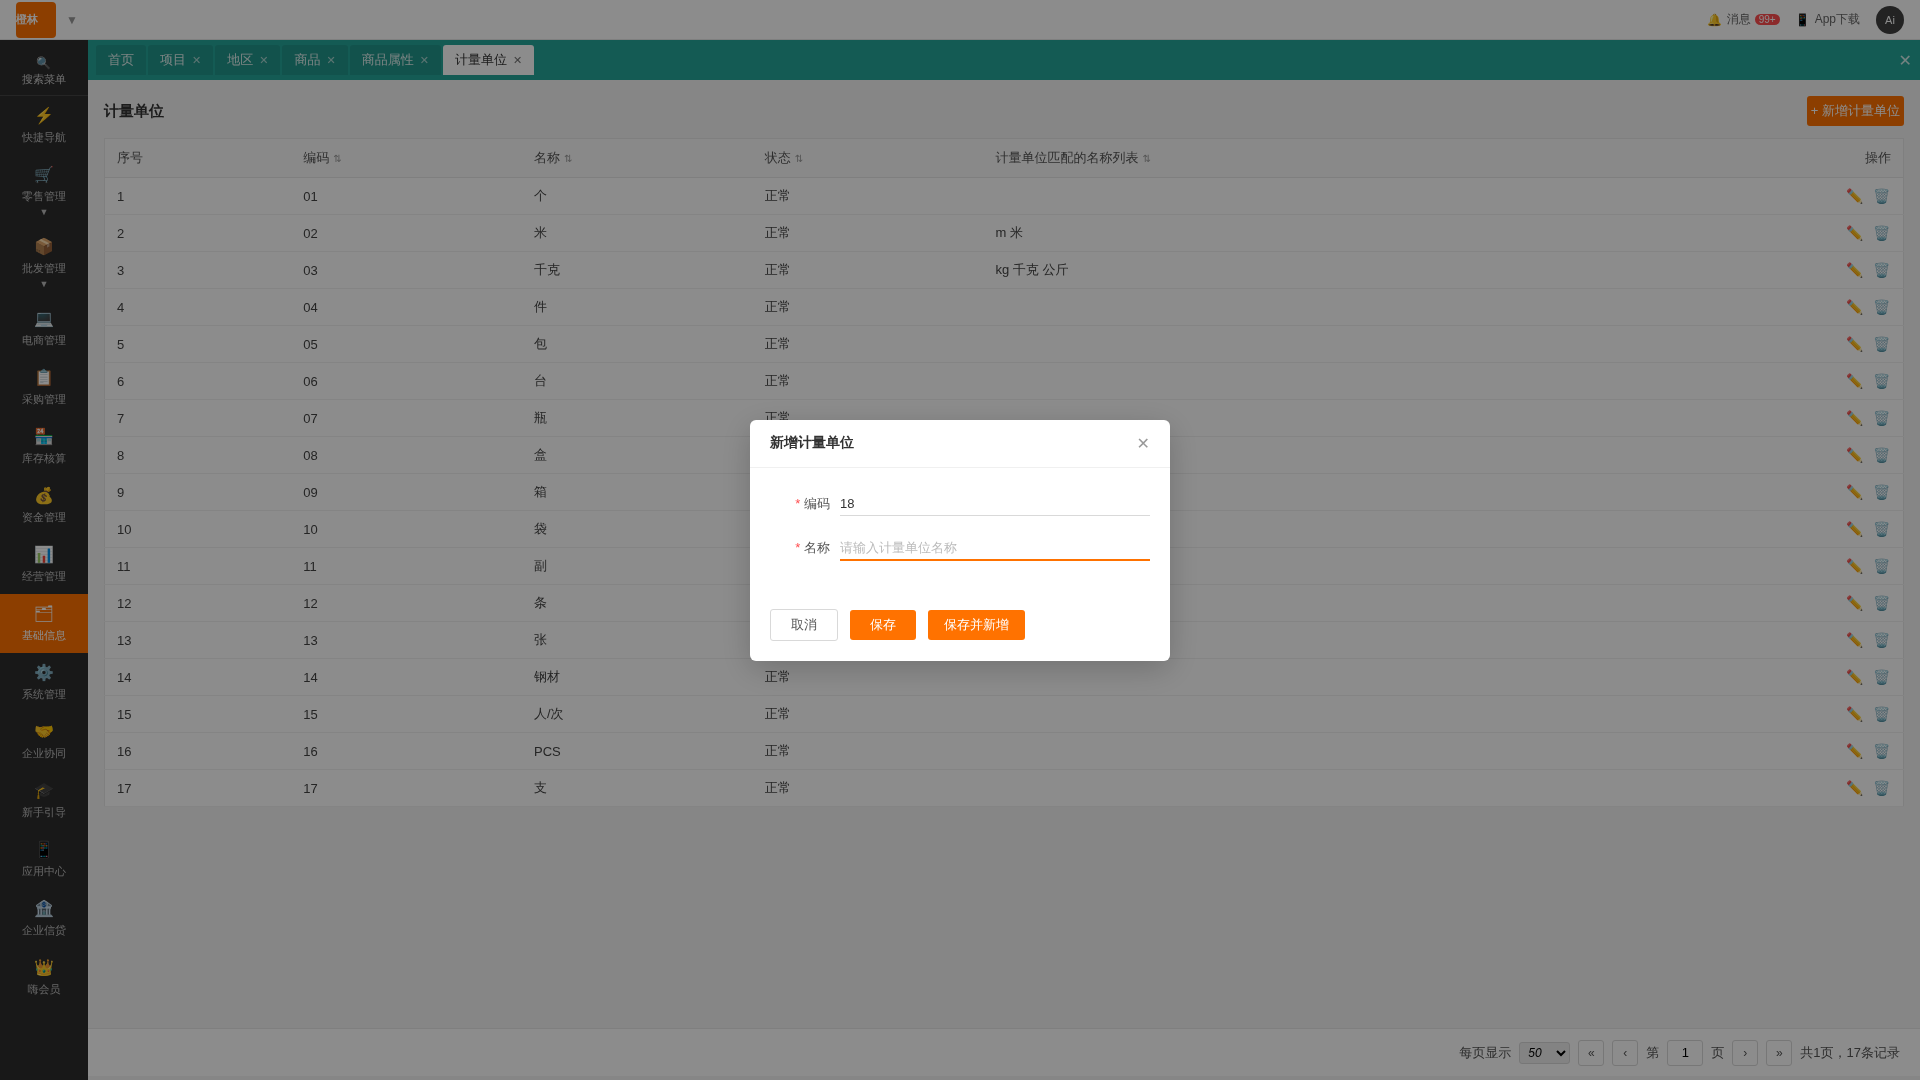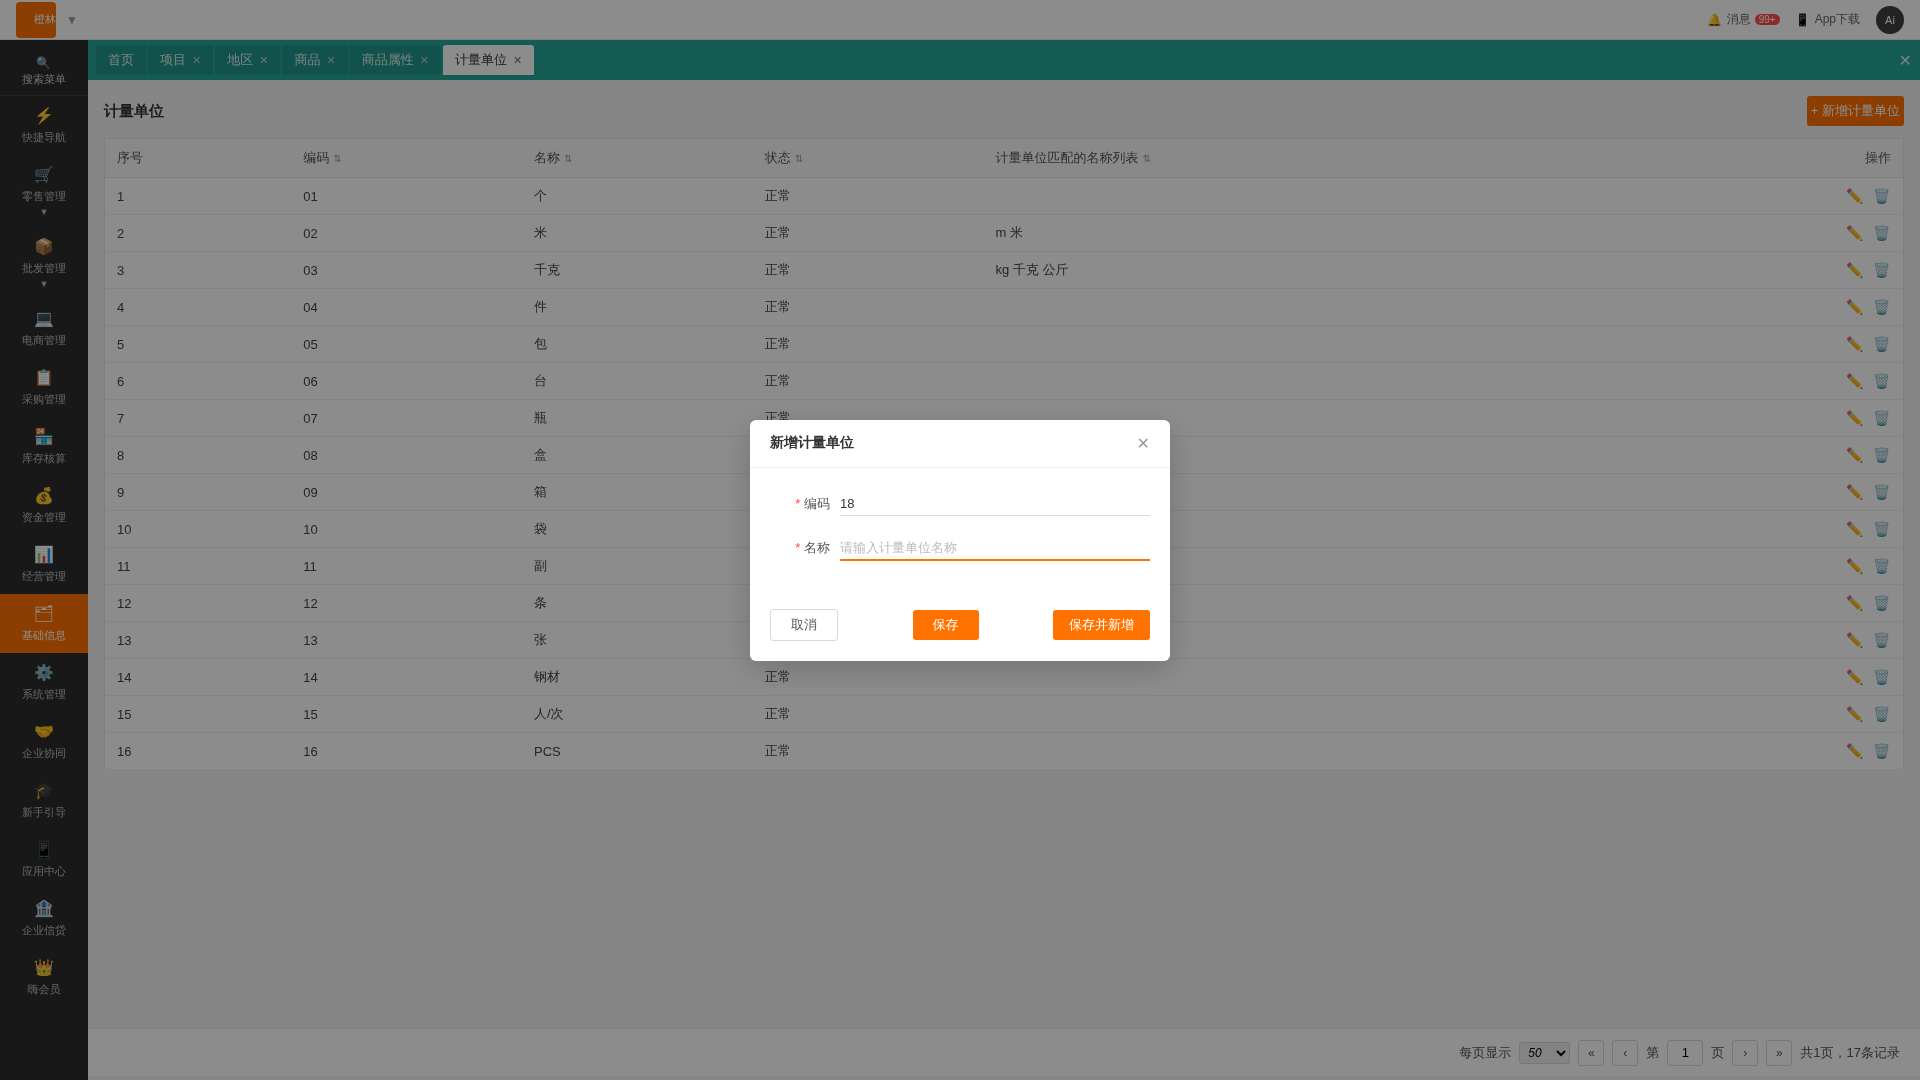--- a/index.html
+++ b/index.html
@@ -2,21 +2,21 @@
 <html><head>
   <meta charset="utf-8">
   <style>
     * { box-sizing: border-box; margin: 0; padding: 0; }
     body { font-family: 'Microsoft YaHei', Arial, sans-serif; font-size: 13px; background: #f0f2f5; color: #333; height: 1080px; width: 1920px; overflow: hidden; display: flex; flex-direction: column; }
 
     
     .topbar { height: 40px; background: #fff; display: flex; align-items: center; justify-content: space-between; padding: 0 16px; border-bottom: 1px solid #e8e8e8; flex-shrink: 0; }
     .topbar-left { display: flex; align-items: center; gap: 10px; }
     .logo-area { display: flex; align-items: center; gap: 6px; }
-    .logo-icon { width: 40px; height: 36px; background: #ff7200; border-radius: 4px; display: flex; align-items: center; justify-content: flex-end; color: #fff; font-size: 11px; font-weight: normal; }
+    .logo-icon { width: 40px; height: 36px; background: #ff7200; border-radius: 4px; display: flex; align-items: center; justify-content: flex-start; color: #fff; font-size: 11px; font-weight: bold; }
     .topbar-right { display: flex; align-items: center; gap: 16px; }
     .topbar-btn { display: flex; align-items: center; gap: 4px; color: #666; font-size: 12px; cursor: pointer; }
     .notification-badge { background: #ff4d4f; color: #fff; border-radius: 10px; padding: 0 4px; font-size: 10px; }
     .avatar { width: 28px; height: 28px; border-radius: 50%; background: #404040; display: flex; align-items: center; justify-content: center; color: #fff; font-size: 11px; }
 
     
     .main-layout { display: flex; flex: 1; overflow: hidden; }
 
     
     .sidebar { width: 88px; background: #2d2d2d; display: flex; flex-direction: column; align-items: center; padding-top: 8px; flex-shrink: 0; }
@@ -66,21 +66,21 @@
     .modal-header { display: flex; align-items: center; justify-content: space-between; padding: 14px 20px; border-bottom: 1px solid #f0f0f0; }
     .modal-title { font-size: 14px; font-weight: bold; color: #333; }
     .modal-close { cursor: pointer; color: #999; font-size: 16px; }
     .modal-body { padding: 24px 20px 16px 20px; }
     .form-row { display: flex; align-items: center; margin-bottom: 20px; }
     .form-label { width: 60px; text-align: right; margin-right: 10px; font-size: 13px; color: #555; }
     .form-label::before { content: '* '; color: #ff4d4f; }
     .form-input { flex: 1; border: none; border-bottom: 1px solid #d9d9d9; padding: 4px 0; font-size: 13px; outline: none; color: #333; }
     .form-input.focused { border-bottom-color: #ff7200; }
     .form-input::placeholder { color: #bbb; }
-    .modal-footer { display: flex; align-items: center; justify-content: space-between; gap: 12px; padding: 12px 20px 20px; }
+    .modal-footer { display: flex; align-items: center; justify-content: flex-start; gap: 12px; padding: 12px 20px 20px; }
     .btn-cancel { border: 1px solid #d9d9d9; background: #fff; padding: 6px 20px; border-radius: 3px; cursor: pointer; font-size: 13px; color: #555; }
     .btn-save { border: none; background: #ff7200; color: #fff; padding: 6px 20px; border-radius: 3px; cursor: pointer; font-size: 13px; }
     .btn-save-new { border: none; background: #ff7200; color: #fff; padding: 6px 16px; border-radius: 3px; cursor: pointer; font-size: 13px; }
 
     th .col-head { display: flex; align-items: center; gap: 4px; }
   </style>
 </head>
 <body>
 
 <div class="topbar">
@@ -447,20 +447,33 @@
       <td>PCS</td>
       <td class="status-normal">正常</td>
       <td></td>
       <td>
         <div class="col-actions">
           <span class="action-icon">✏️</span>
           <span class="action-icon">🗑️</span>
         </div>
       </td>
     </tr>
+            <tr>
+      <td>17</td>
+      <td>17</td>
+      <td>支</td>
+      <td class="status-normal">正常</td>
+      <td></td>
+      <td>
+        <div class="col-actions">
+          <span class="action-icon">✏️</span>
+          <span class="action-icon">🗑️</span>
+        </div>
+      </td>
+    </tr>
           </tbody>
       </table>
 
       <div class="pagination-bar">
         <span>每页显示</span>
         <select class="page-size-select">
           <option>50</option>
           <option>100</option>
           <option>200</option>
         </select>

